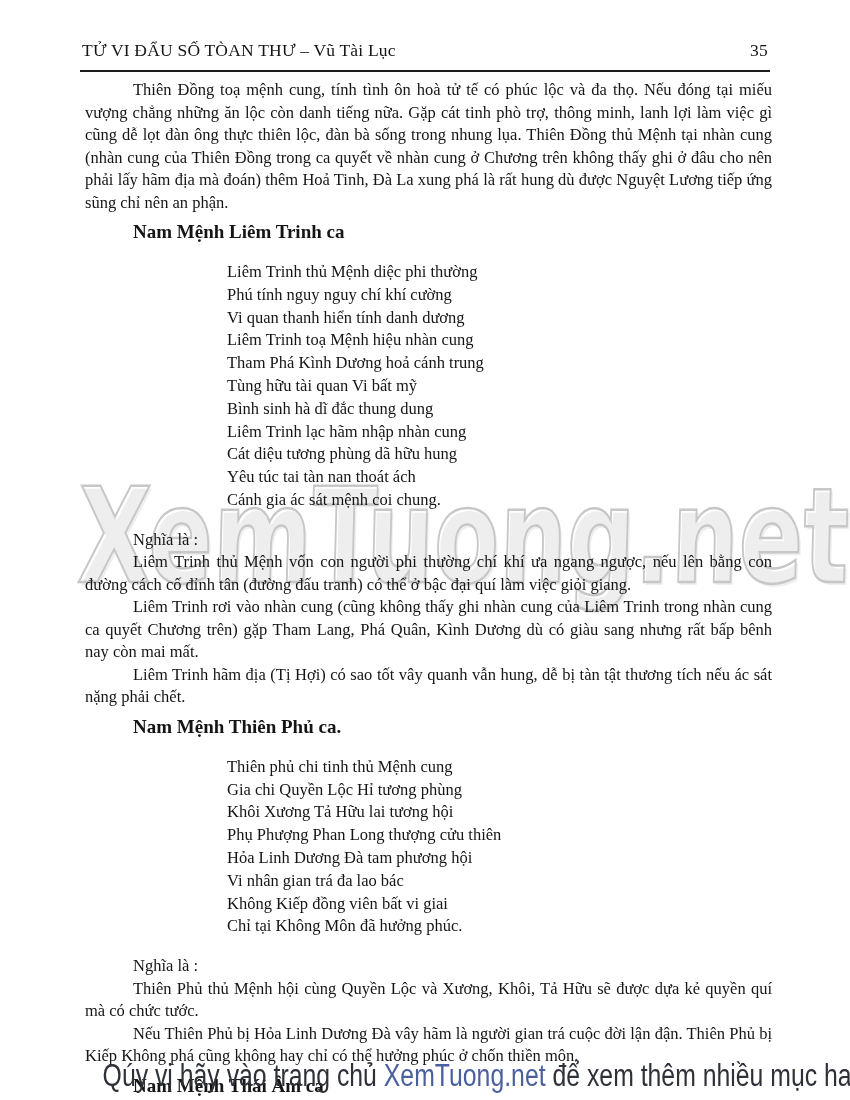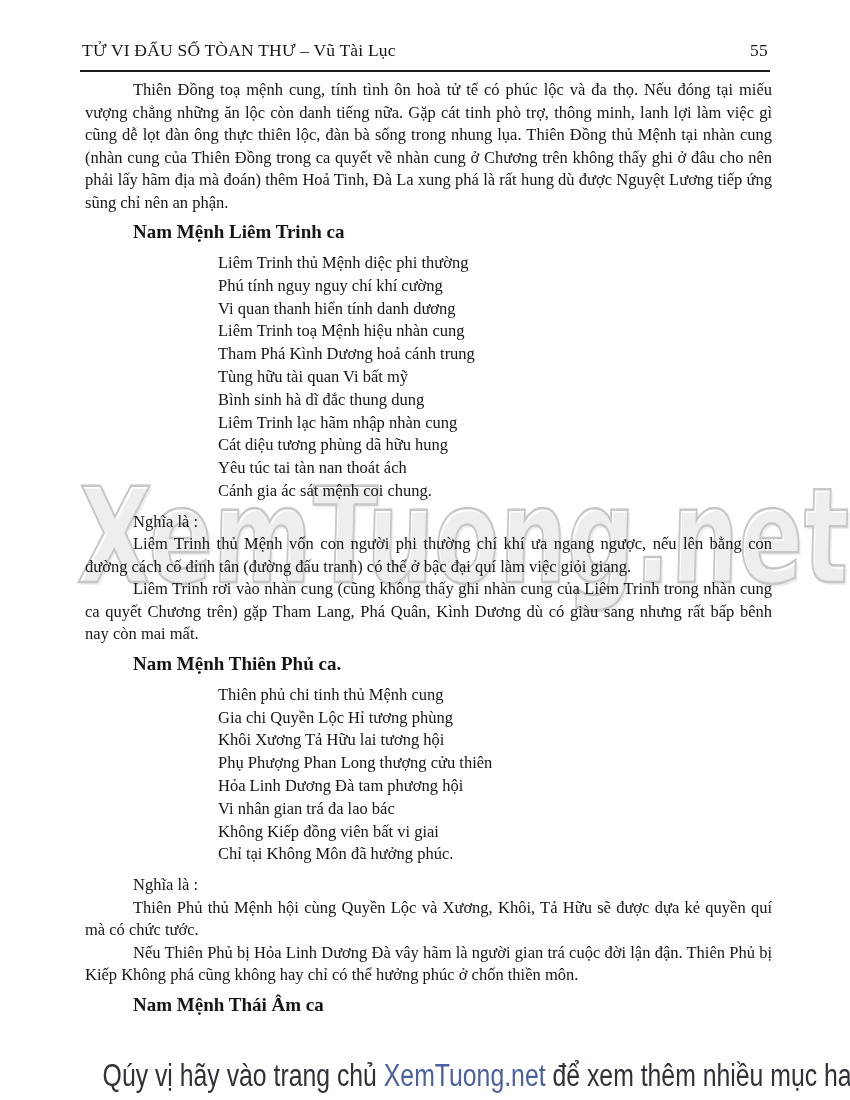--- a/index.html
+++ b/index.html
@@ -54,21 +54,21 @@
     margin: 0;
     text-align: justify;
     text-indent: 48px;
   }
   .sec-heading {
     font-size: 19px;
     font-weight: bold;
     margin: 6px 0 3px 48px;
     line-height: 24px;
   }
-  .verse { margin: 8px; }
+  .verse { margin: 17px; }
   .verse-line {
     margin-left: 125px;
     line-height: 22.8px;
     white-space: nowrap;
   }
 
   .footer {
     position: absolute; bottom: 6px; left: 0; width: 850px;
     text-align: center; z-index: 1;
   }
@@ -87,21 +87,21 @@
 <body>
 
 <div class="page">
 
   <div class="watermark">
     <span>XemTuong.net</span>
   </div>
 
   <div class="hdr">
     <span>TỬ VI ĐẨU SỐ TÒAN THƯ – Vũ Tài Lục</span>
-    <span>55</span>
+    <span>35</span>
   </div>
   <div class="rule"></div>
 
   <div class="content">
 
     <p class="para">Thiên Đồng toạ mệnh cung, tính tình ôn hoà tử tế có phúc lộc và đa thọ. Nếu đóng tại miếu vượng chẳng những ăn lộc còn danh tiếng nữa. Gặp cát tinh phò trợ, thông minh, lanh lợi làm việc gì cũng dễ lọt đàn ông thực thiên lộc, đàn bà sống trong nhung lụa. Thiên Đồng thủ Mệnh tại nhàn cung (nhàn cung của Thiên Đồng trong ca quyết về nhàn cung ở Chương trên không thấy ghi ở đâu cho nên phải lấy hãm địa mà đoán) thêm Hoả Tinh, Đà La xung phá là rất hung dù được Nguyệt Lương tiếp ứng sũng chỉ nên an phận.</p>
 
     <div class="sec-heading">Nam Mệnh Liêm Trinh ca</div>
     <div class="verse">
       <div class="verse-line">Liêm Trinh thủ Mệnh diệc phi thường</div>
@@ -112,20 +112,21 @@
       <div class="verse-line">Tùng hữu tài quan Vi bất mỹ</div>
       <div class="verse-line">Bình sinh hà dĩ đắc thung dung</div>
       <div class="verse-line">Liêm Trinh lạc hãm nhập nhàn cung</div>
       <div class="verse-line">Cát diệu tương phùng dã hữu hung</div>
       <div class="verse-line">Yêu túc tai tàn nan thoát ách</div>
       <div class="verse-line">Cánh gia ác sát mệnh coi chung.</div>
     </div>
     <p class="para">Nghĩa là :</p>
     <p class="para">Liêm Trinh thủ Mệnh vốn con người phi thường chí khí ưa ngang ngược, nếu lên bằng con đường cách cố đỉnh tân (đường đấu tranh) có thể ở bậc đại quí làm việc giỏi giang.</p>
     <p class="para">Liêm Trinh rơi vào nhàn cung (cũng không thấy ghi nhàn cung của Liêm Trinh trong nhàn cung ca quyết Chương trên) gặp Tham Lang, Phá Quân, Kình Dương dù có giàu sang nhưng rất bấp bênh nay còn mai mất.</p>
+    <p class="para">Liêm Trinh hãm địa (Tị Hợi) có sao tốt vây quanh vẫn hung, dễ bị tàn tật thương tích nếu ác sát nặng phải chết.</p>
 
     <div class="sec-heading">Nam Mệnh Thiên Phủ ca.</div>
     <div class="verse">
       <div class="verse-line">Thiên phủ chi tinh thủ Mệnh cung</div>
       <div class="verse-line">Gia chi Quyền Lộc Hỉ tương phùng</div>
       <div class="verse-line">Khôi Xương Tả Hữu lai tương hội</div>
       <div class="verse-line">Phụ Phượng Phan Long thượng cửu thiên</div>
       <div class="verse-line">Hỏa Linh Dương Đà tam phương hội</div>
       <div class="verse-line">Vi nhân gian trá đa lao bác</div>
       <div class="verse-line">Không Kiếp đồng viên bất vi giai</div>

